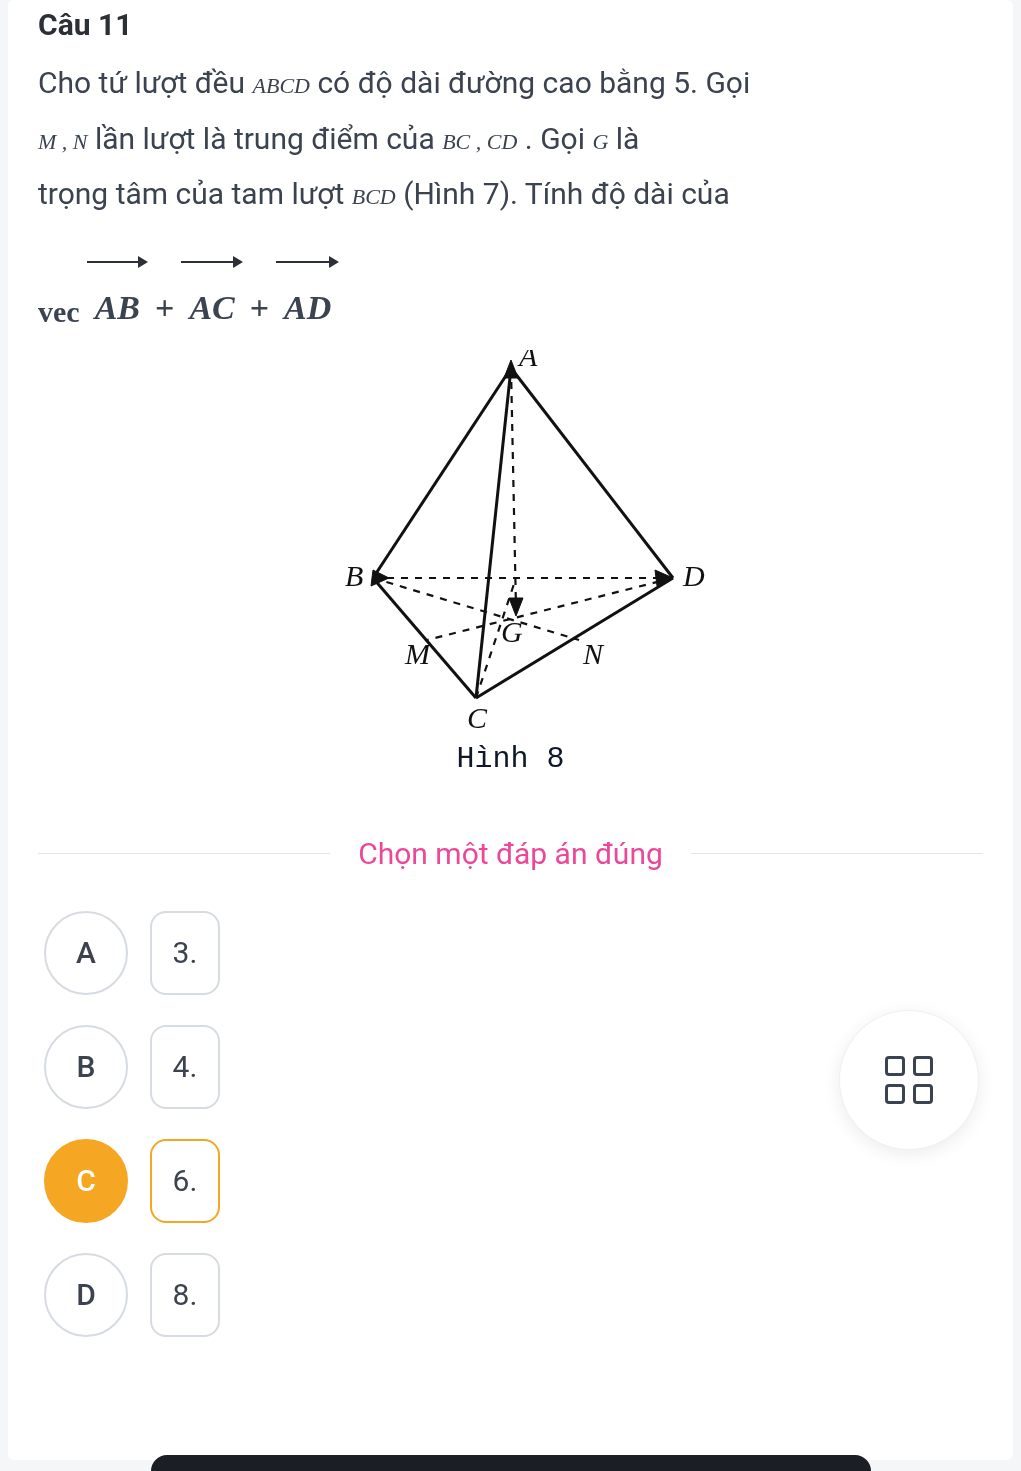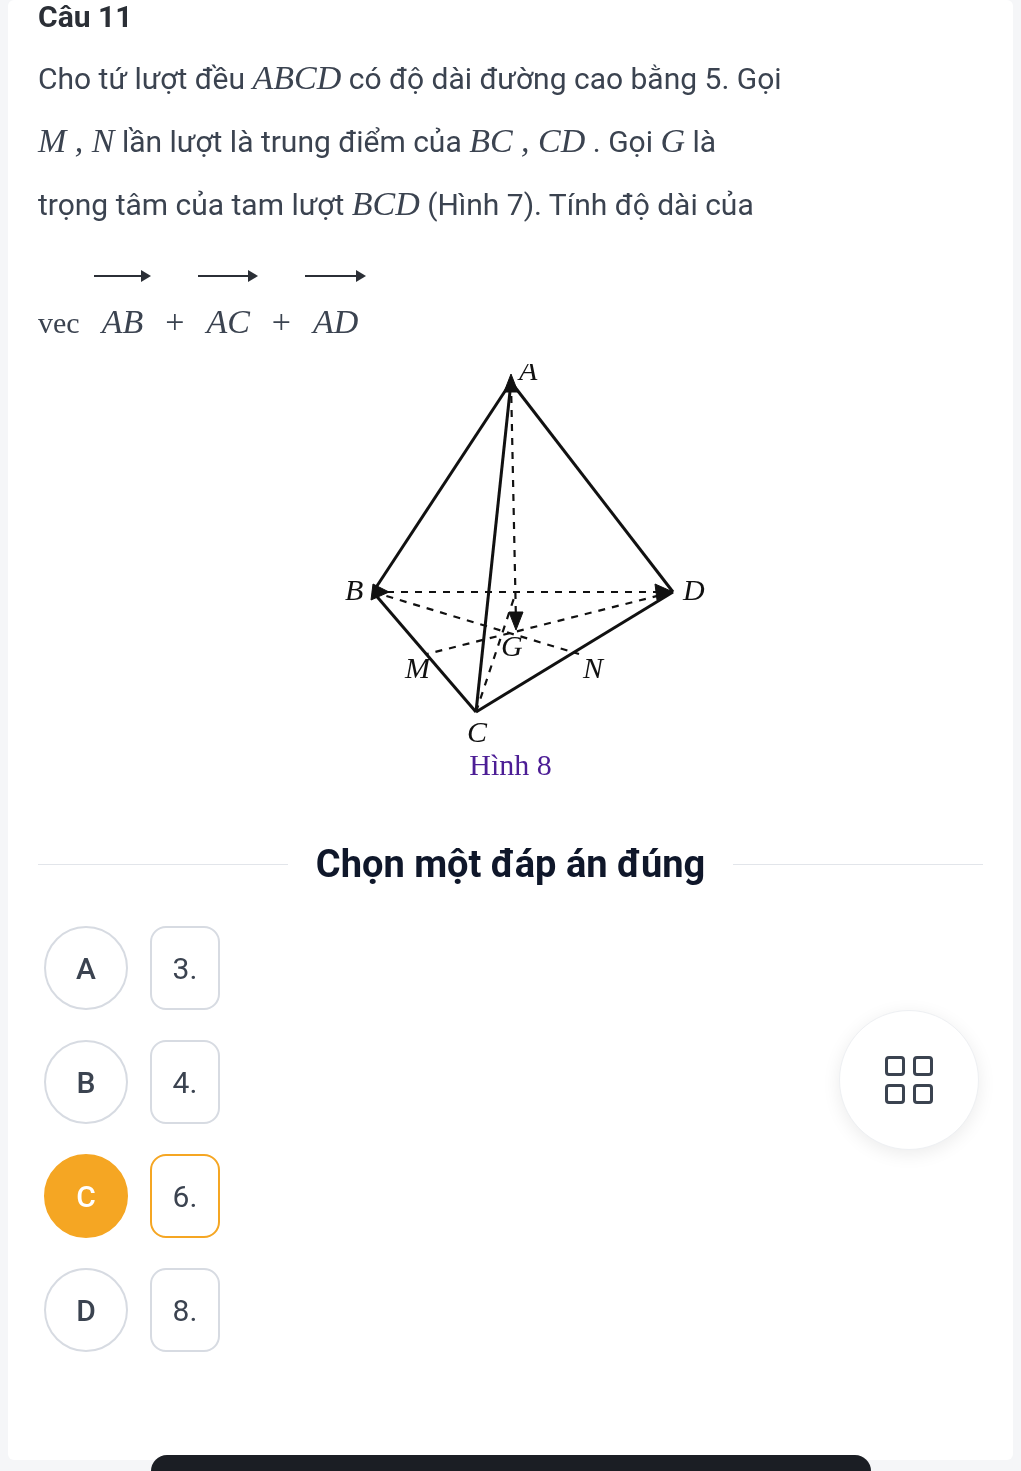--- a/index.html
+++ b/index.html
@@ -16,36 +16,37 @@
       margin: 0 8px;
       border-radius: 6px;
       padding: 0 30px 40px 30px;
       min-height: 1460px;
       position: relative;
     }
     .q-title {
       font-size: 30px;
       font-weight: 700;
       color: #2b2f36;
-      padding-top: 0;
+      padding-top: 8px;
       line-height: 1.1;
     }
     .q-body {
       font-size: 30px;
       color: #3b4350;
       line-height: 1.85;
       margin-top: 14px;
     }
-    .math-it { font-family: 'Times New Roman', serif; font-style: italic; font-size: 34px; }
+    .math-it { font-family: 'Times New Roman', serif; font-style: italic; font-size: 22px; }
     .vec-row {
       display: inline-flex;
-      align-items: center;
-      gap: 20px;
+      align-items: flex-end;
+      gap: 13px;
       font-size: 34px;
       font-family: 'Times New Roman', serif;
+      font-weight: bold;
     }
     .vec {
       position: relative;
       display: inline-block;
       font-style: italic;
       padding: 0 2px;
     }
     .vec::before {
       content: "";
       position: absolute;
@@ -63,41 +64,41 @@
       border-left: 10px solid #2b2f36;
       border-top: 6px solid transparent;
       border-bottom: 6px solid transparent;
     }
     .figure-wrap {
       text-align: center;
       margin-top: 10px;
     }
     .figure-wrap svg { display: block; margin: 0 auto; }
     .fig-caption {
-      font-family: Liberation Serif, serif;
-      font-size: 30px;
-      color: #4c1d95;
-      margin-top: 4px;
+      font-family: Liberation Mono, monospace;
+      font-size: 30px;
+      color: #0f172a;
+      margin-top: 12px;
     }
     .choose-divider {
       display: flex;
       align-items: center;
       margin: 60px 0 40px 0;
     }
     .choose-divider::before, .choose-divider::after {
       content: "";
       flex: 1;
       height: 1px;
       background: #e2e5ea;
     }
     .choose-divider span {
       padding: 0 28px;
-      font-size: 38px;
-      font-weight: 700;
-      color: #0f172a;
+      font-size: 30px;
+      font-weight: 400;
+      color: #ec4899;
     }
     .options {
       display: flex;
       flex-direction: column;
       gap: 30px;
       padding-left: 6px;
     }
     .opt-row {
       display: flex;
       align-items: center;

